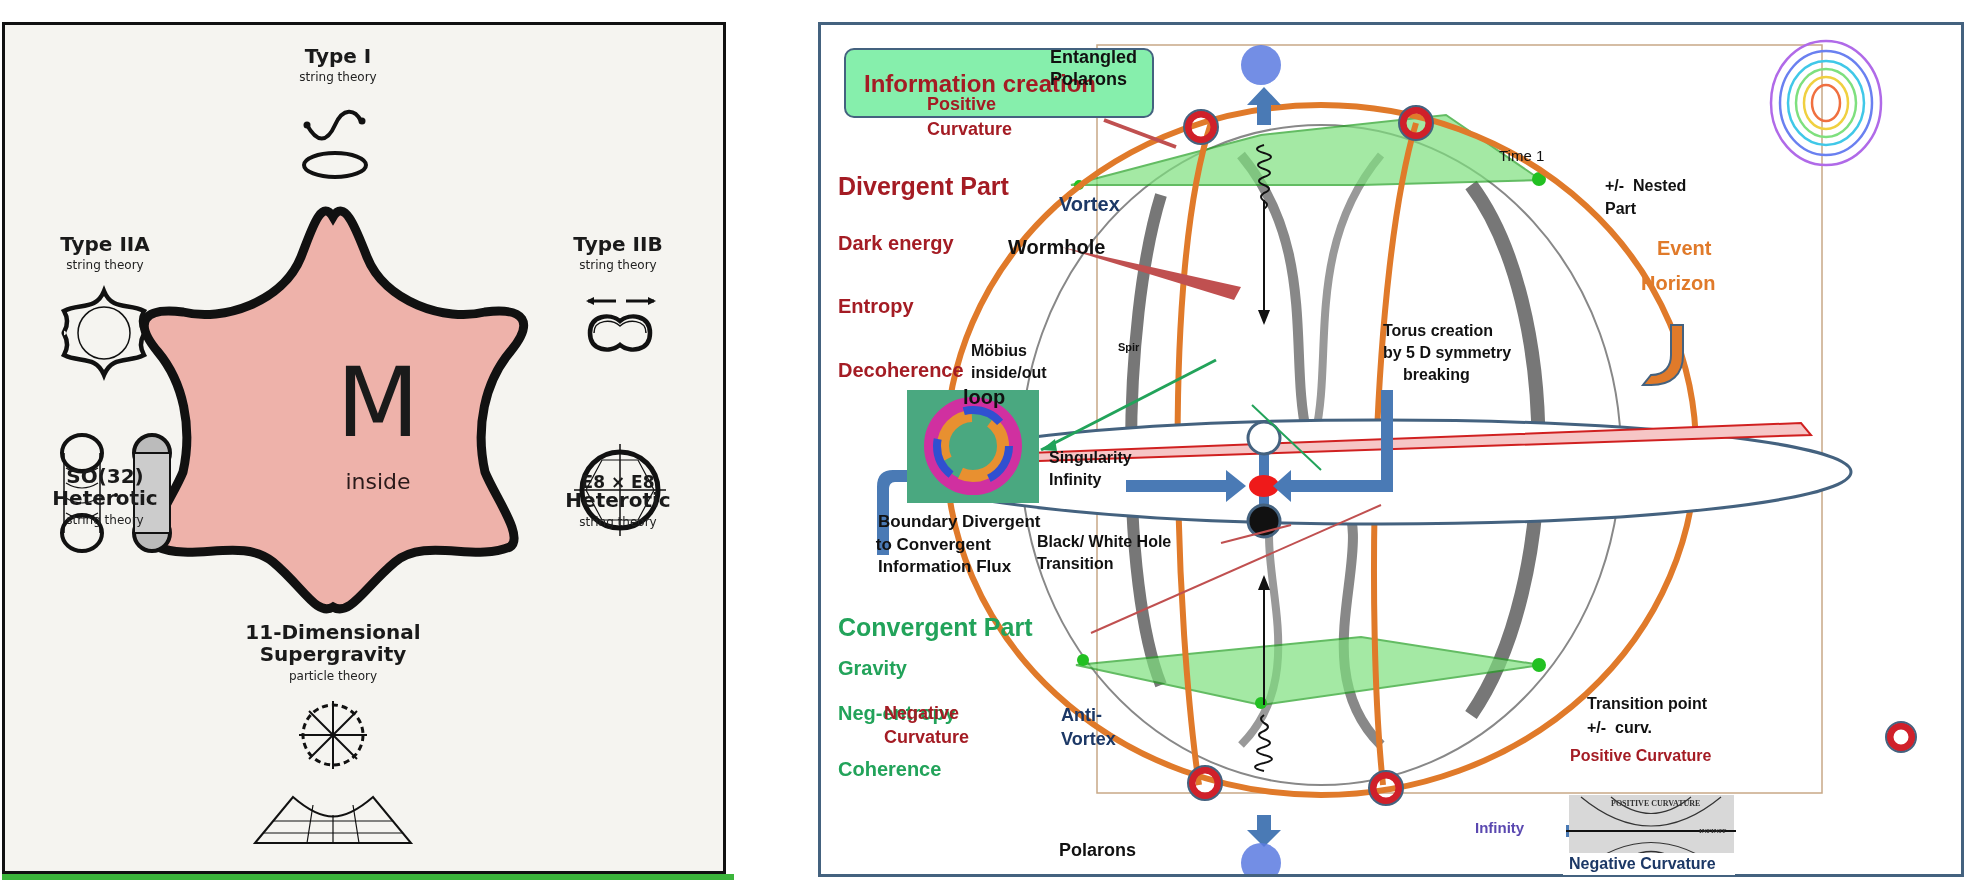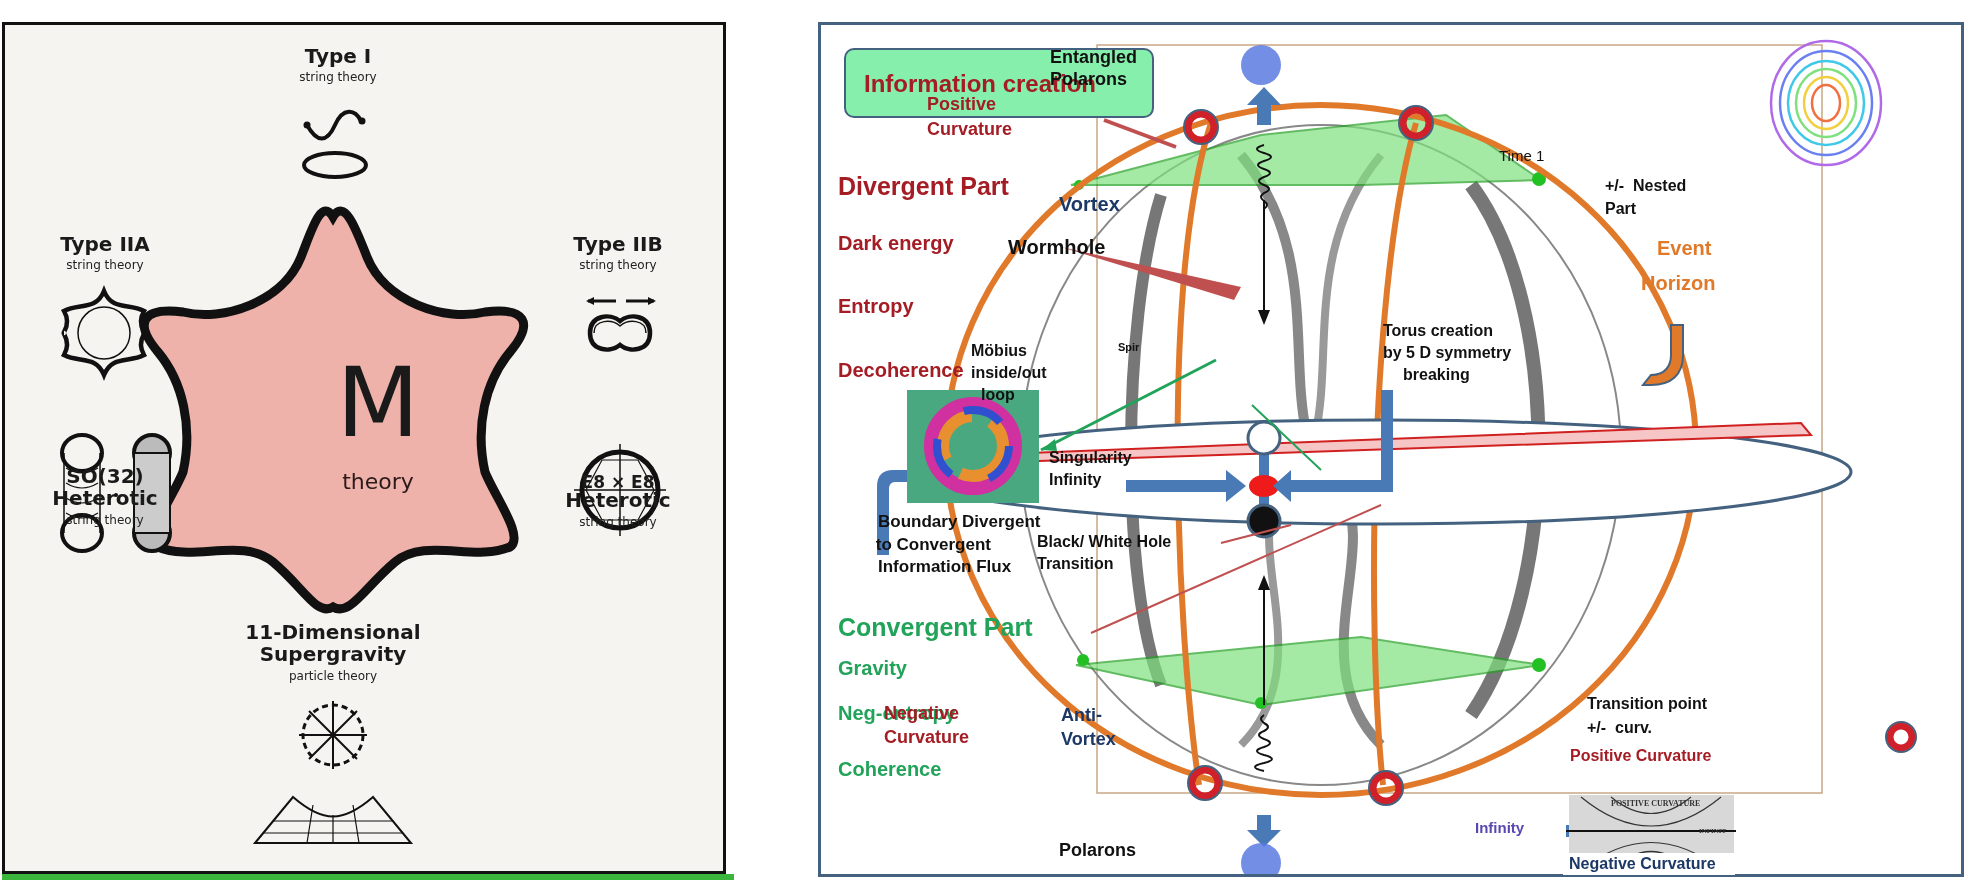--- a/index.html
+++ b/index.html
@@ -104,21 +104,21 @@
 
   <div class="lp-title" style="left:548px;top:446px;width:130px;font-size:17px;">E8 × E8</div>
   <div class="lp-title" style="left:548px;top:464px;width:130px;">Heterotic</div>
   <div class="lp-sub" style="left:548px;top:490px;width:130px;">string theory</div>
 
   <div class="lp-title" style="left:238px;top:596px;width:180px;">11-Dimensional</div>
   <div class="lp-title" style="left:238px;top:618px;width:180px;">Supergravity</div>
   <div class="lp-sub" style="left:238px;top:644px;width:180px;">particle theory</div>
 
   <div id="m-letter">M</div>
-  <div id="m-theory">theory</div>
+  <div id="m-theory">inside</div>
 </div>
 <div id="left-green"></div>
 
 <div id="right-panel">
   <svg width="1140" height="849" style="position:absolute;left:0;top:0">
 
     <rect x="276" y="20" width="725" height="748" fill="none" stroke="#c8a886" stroke-width="1.5"></rect>
 
     <ellipse cx="500" cy="430" rx="300" ry="330" fill="none" stroke="#888" stroke-width="2"></ellipse>
     <path d="M340 170 C 300 300, 300 560, 340 660" fill="none" stroke="#777" stroke-width="12"></path>
@@ -239,21 +239,21 @@
   <div class="rt black" style="left:229px;top:44px;font-size:18px;">Polarons</div>
 
   <div class="rt red" style="left:356px;top:69px;font-size:18px;position:absolute;margin-left:-250px;">Positive</div>
   <div class="rt red" style="left:356px;top:94px;font-size:18px;margin-left:-250px;">Curvature</div>
 
   <div class="rt navy" style="left:238px;top:168px;font-size:20px;">Vortex</div>
   <div class="rt black" style="left:187px;top:211px;font-size:20px;">Wormhole</div>
 
   <div class="rt black" style="left:150px;top:317px;font-size:16px;">Möbius</div>
   <div class="rt black" style="left:150px;top:339px;font-size:16px;">inside/out</div>
-  <div class="rt black" style="left:160px;top:361px;font-size:16px;">loop</div>
+  <div class="rt black" style="left:142px;top:361px;font-size:20px;">loop</div>
 
   <div class="rt black" style="left:297px;top:316px;font-size:11px;">Spir</div>
 
   <div class="rt black" style="left:562px;top:297px;font-size:16px;">Torus creation</div>
   <div class="rt black" style="left:562px;top:319px;font-size:16px;">by 5 D symmetry</div>
   <div class="rt black" style="left:562px;top:341px;font-size:16px;padding-left:20px;">breaking</div>
 
   <div class="rt black" style="left:228px;top:424px;font-size:16px;">Singularity</div>
   <div class="rt black" style="left:228px;top:446px;font-size:16px;">Infinity</div>
 

